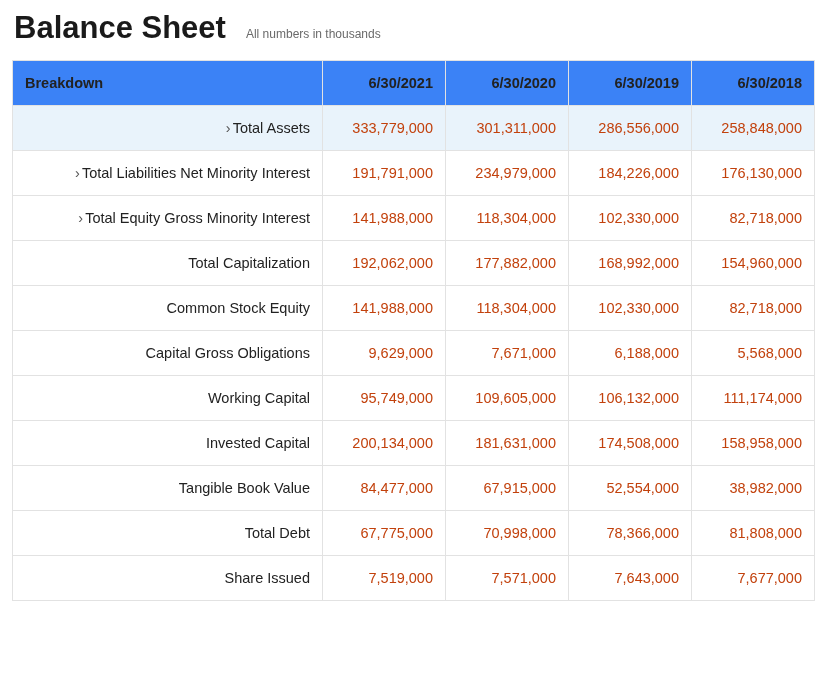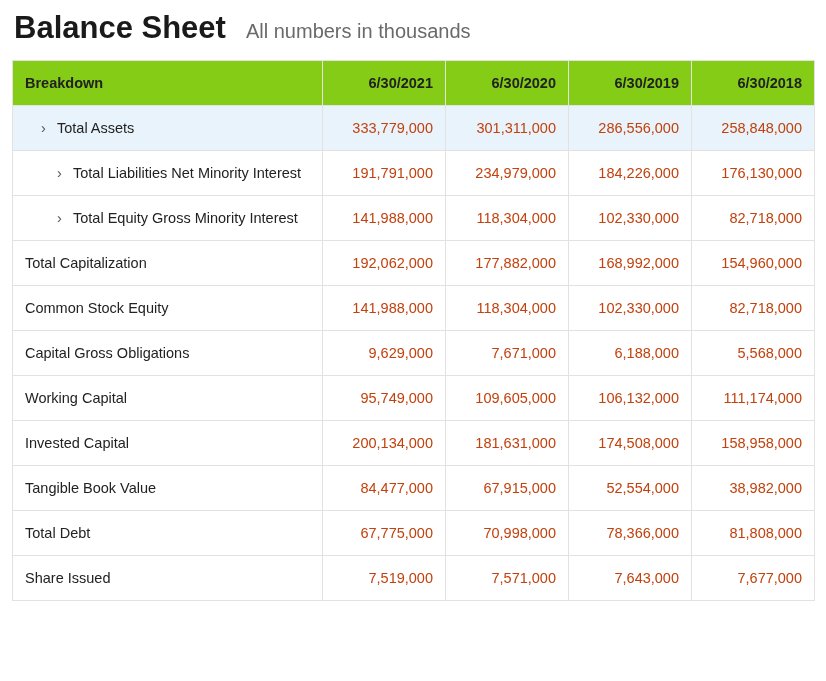--- a/index.html
+++ b/index.html
@@ -17,47 +17,47 @@
     gap: 20px;
     margin-bottom: 14px;
     padding-left: 2px;
   }
   .title {
     font-size: 31px;
     font-weight: 700;
     color: #1a1a1a;
   }
   .subtitle {
-    font-size: 20px;
+    font-size: 12px;
     color: #6a6a6a;
   }
   table.bs {
     width: 100%;
     border-collapse: collapse;
     table-layout: fixed;
   }
   table.bs th, table.bs td {
     border: 1px solid #e2e2e2;
     padding: 14px 12px;
     font-size: 14.5px;
     white-space: nowrap;
     overflow: hidden;
     text-overflow: ellipsis;
   }
   table.bs thead th {
-    background: #84cc16;
+    background: #3b82f6;
     font-weight: 700;
     text-align: right;
     color: #222;
   }
   table.bs thead th:first-child {
     text-align: left;
   }
   table.bs td.label {
-    text-align: left;
+    text-align: right;
     color: #222;
   }
   table.bs td.val {
     text-align: right;
     color: #c2410c;
     font-variant-numeric: tabular-nums;
   }
   tr.highlight td {
     background: #e9f3fb;
   }

